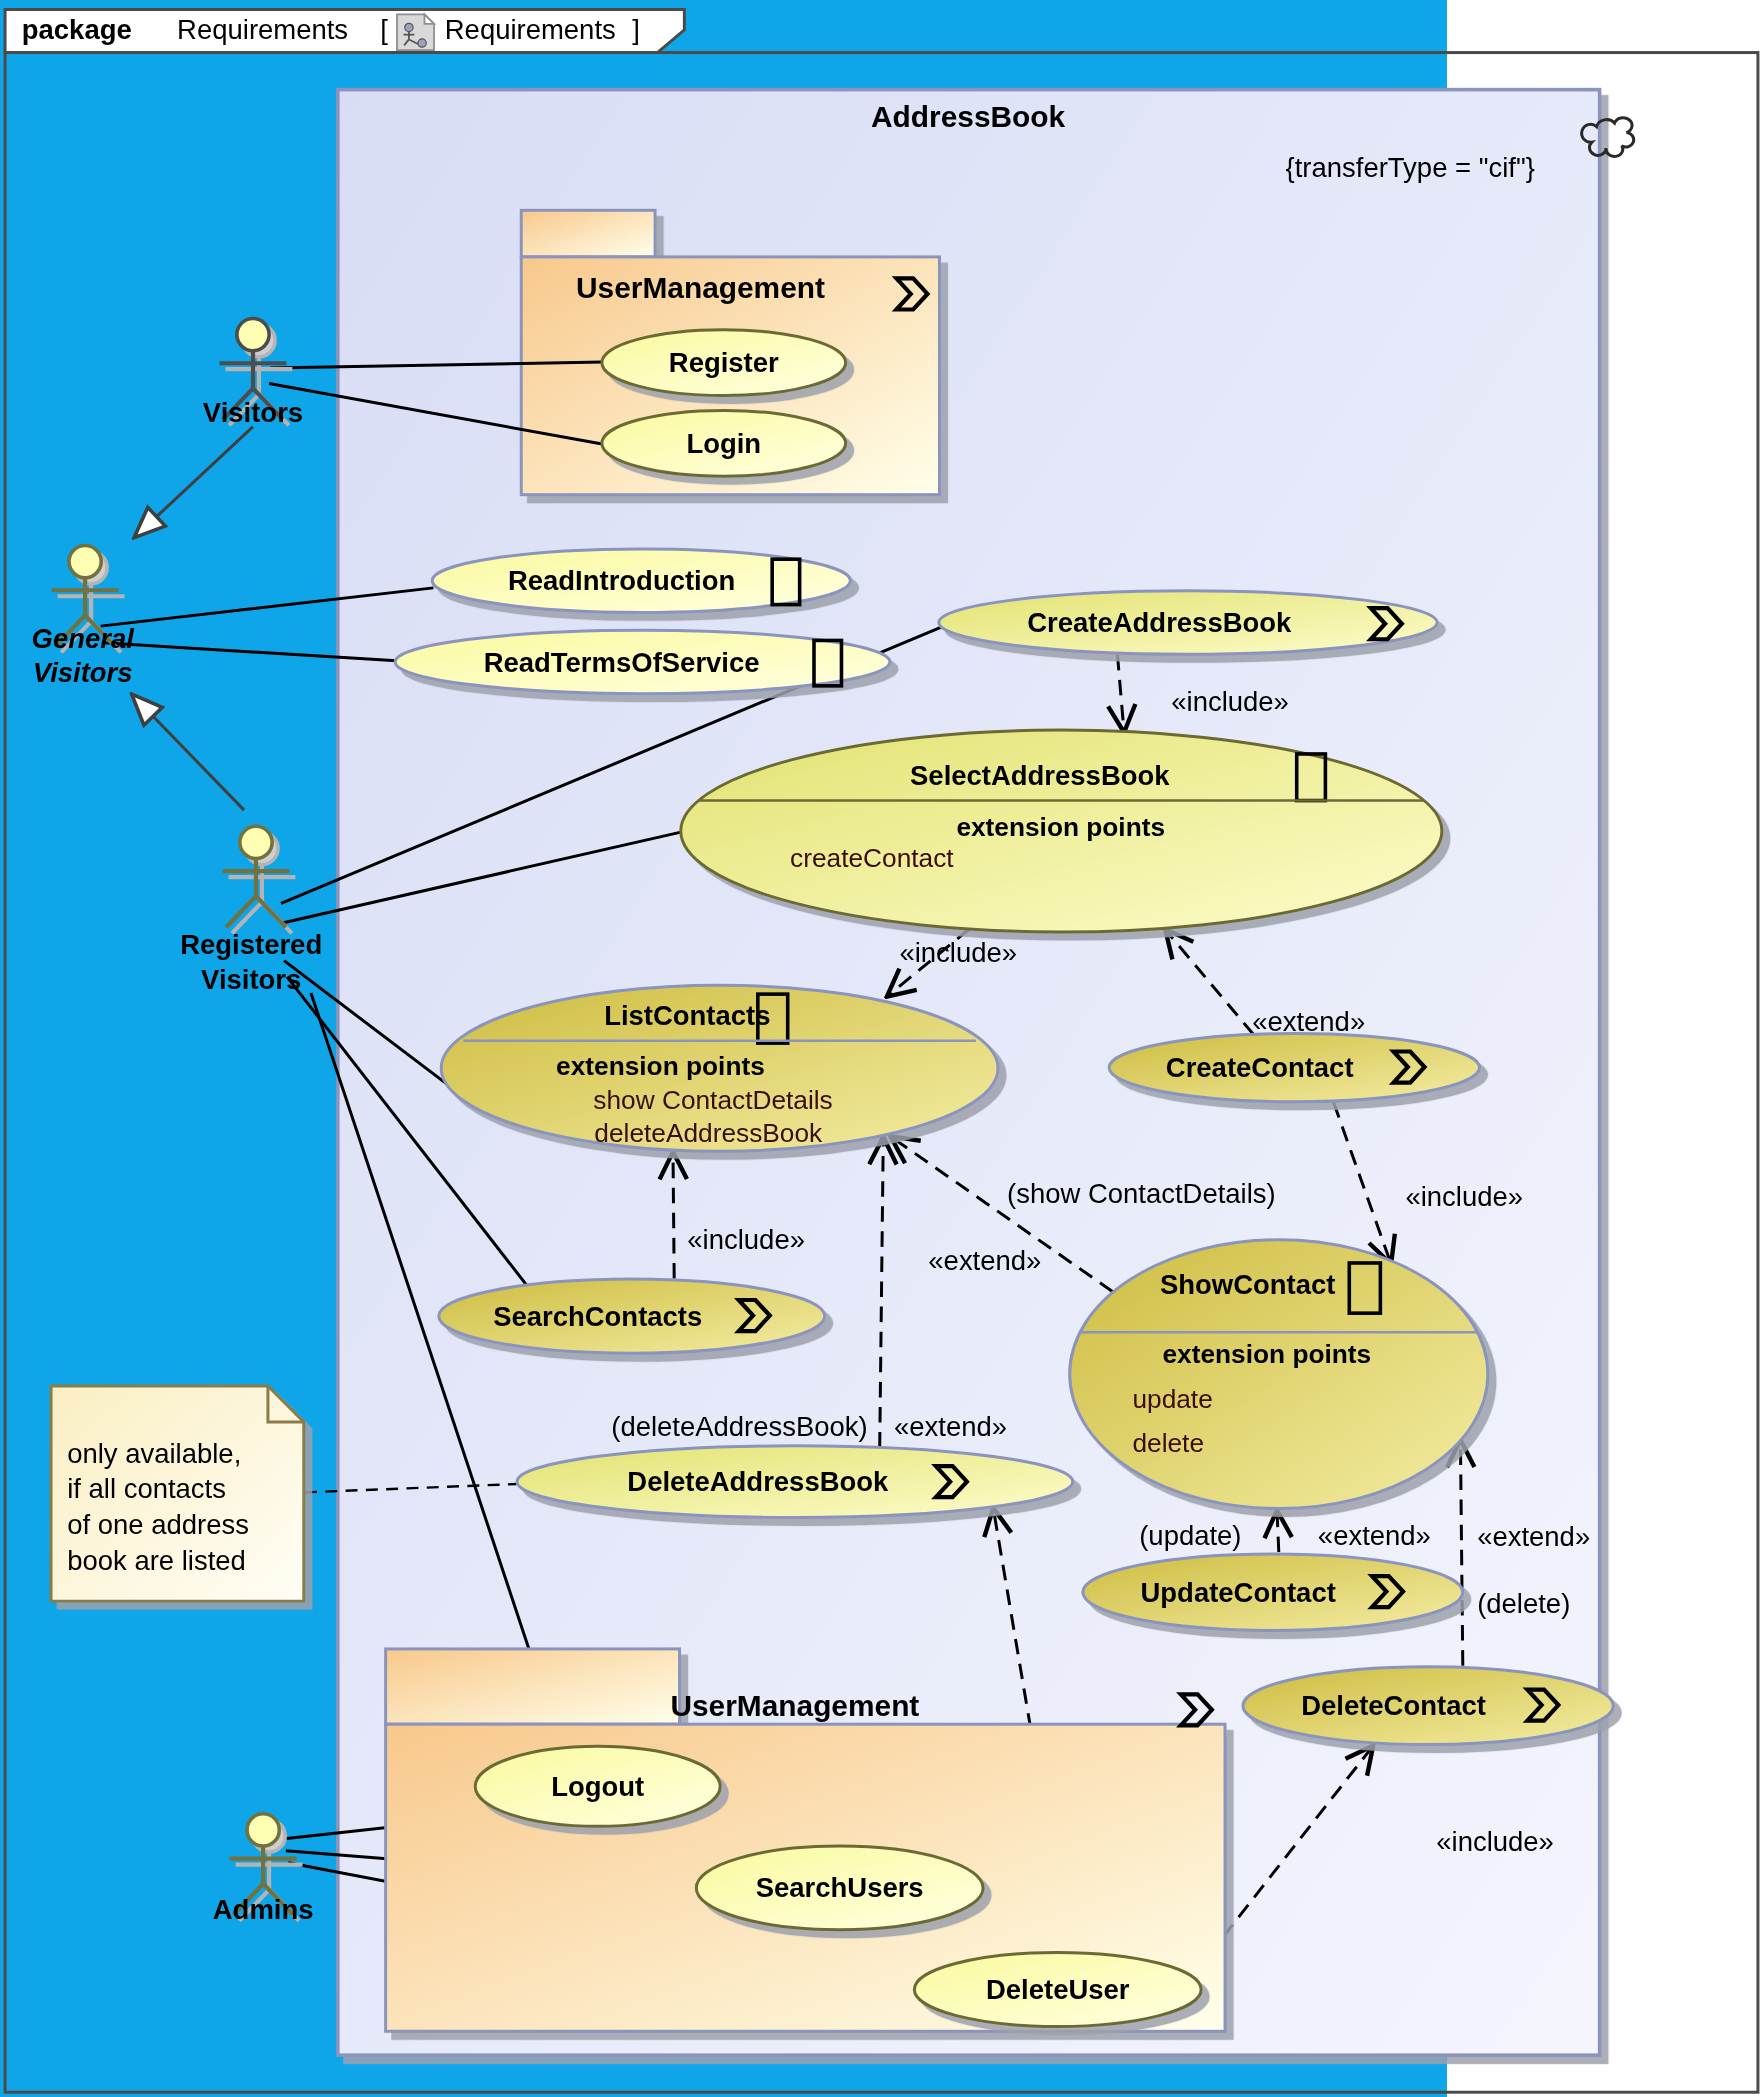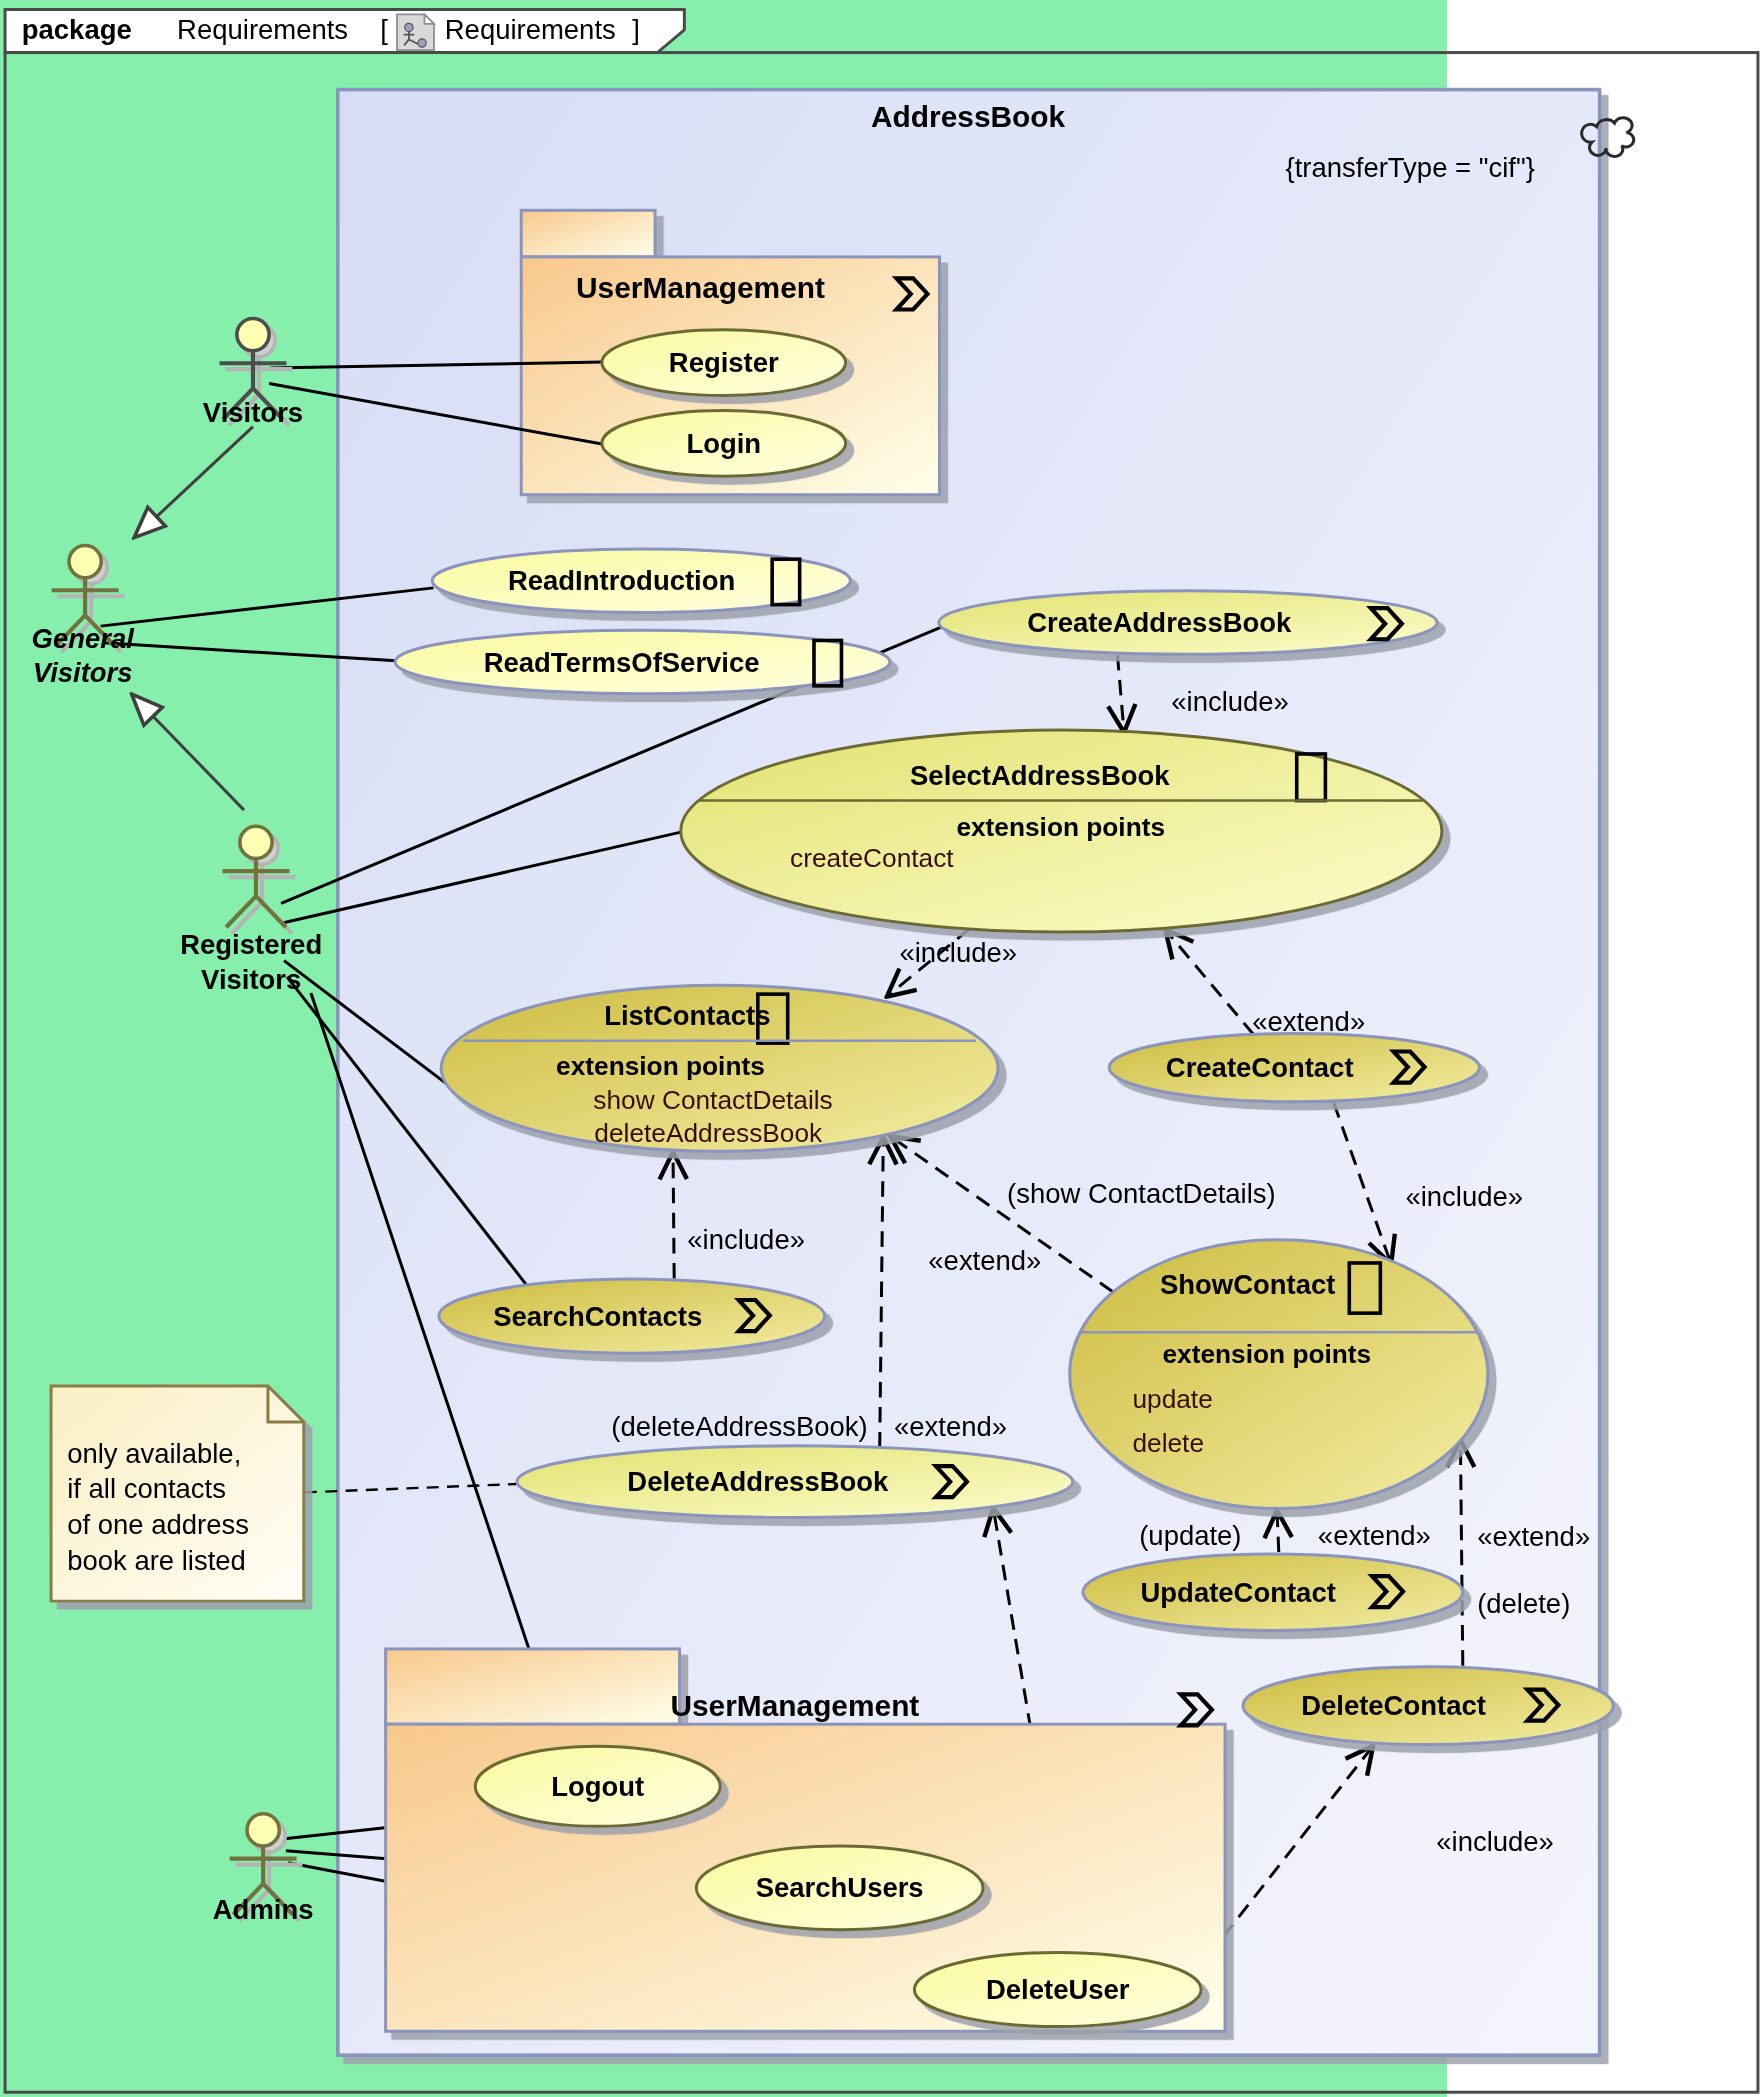--- a/index.html
+++ b/index.html
@@ -1,16 +1,16 @@
 <!DOCTYPE html>
 <html style="font-size:9.6px"><head>
 <meta charset="utf-8">
 <style>
   html,body{margin:0;padding:0;background:#fff;}
-  .wrap{width:1447px;height:2097px;position:relative;background:#86efac;}
+  .wrap{width:1447px;height:2097px;position:relative;background:#0ea5e9;}
   text{font-family:"Liberation Sans",sans-serif;fill:#000;}
   .nm   {font-weight:bold;font-size:46px;}
   .big  {font-weight:bold;font-size:50px;}
   .st   {font-size:46px;}
   .exth {font-weight:bold;font-size:44px;}
   .ext  {font-size:44px;fill:#3a0d0d;}
   .plain{font-size:46px;}
   .italic{font-style:italic;}
   .assoc{stroke:#000;stroke-width:5;fill:none;}
   .gen  {stroke:#3f3f3f;stroke-width:5;fill:none;}

